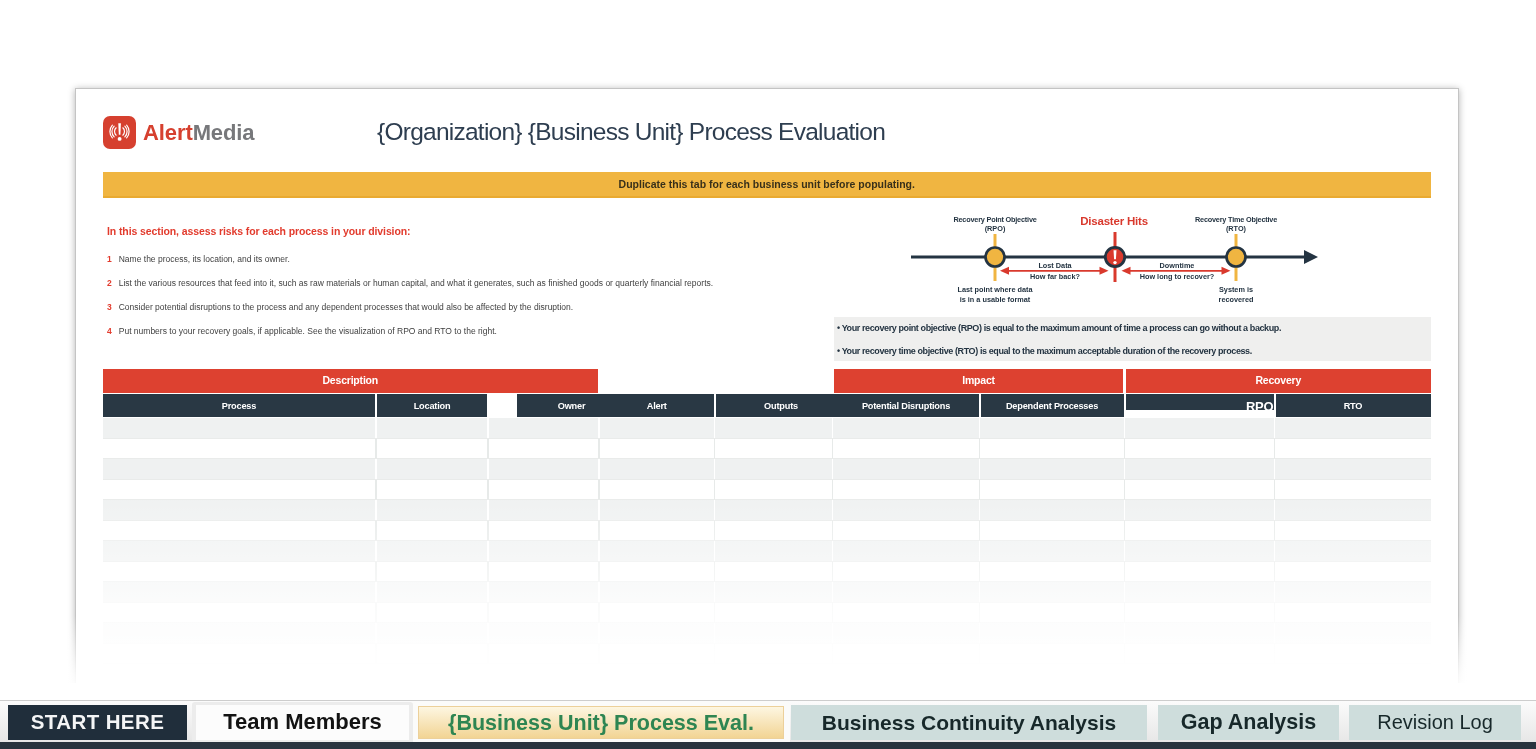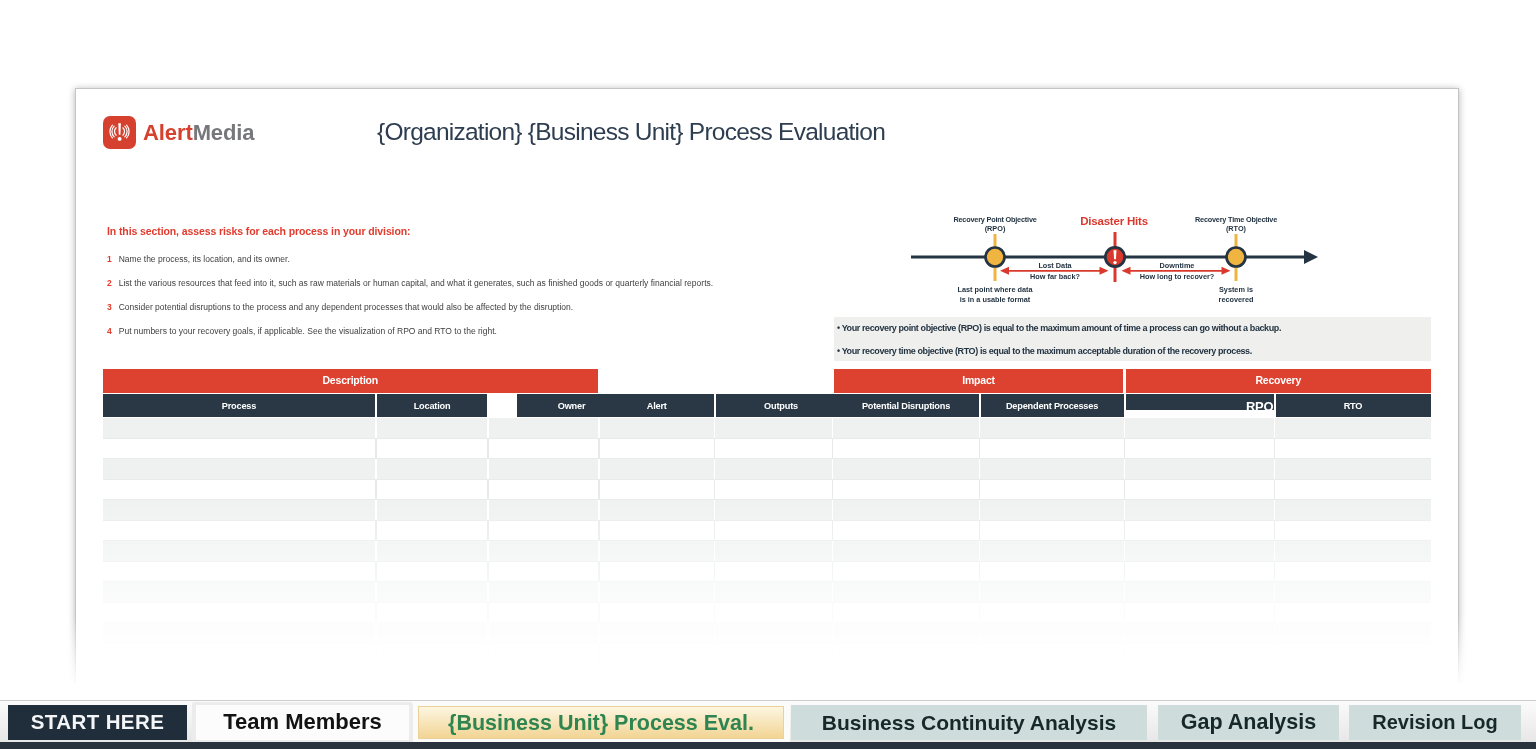--- a/index.html
+++ b/index.html
@@ -24,20 +24,21 @@
     <path d="M9.37 9.08 A 9.6 9.6 0 0 0 9.37 21.92"></path>
     <path d="M19.85 11.8 A 5.0 5.0 0 0 1 19.85 19.2"></path>
     <path d="M21.86 10.13 A 7.6 7.6 0 0 1 21.86 20.87"></path>
     <path d="M23.63 9.08 A 9.6 9.6 0 0 1 23.63 21.92"></path>
   </g>
 </svg>
 <div class="abs" style="left:143px;top:120px;font-size:22px;font-weight:700;letter-spacing:-0.1px;"><span style="color:#d6402f;">Alert</span><span style="color:#77787b;">Media</span></div>
 
 <div class="abs" style="left:377px;top:118px;width:560px;font-size:24.5px;color:#2e3e50;letter-spacing:-0.75px;white-space:nowrap;">{Organization} {Business Unit} Process Evaluation</div>
 
+<div class="abs" style="left:103px;top:171.5px;width:1327.5px;height:26.5px;background:#f0b541;border-bottom:2.5px solid #e9aa31;color:#38301a;font-size:10.5px;font-weight:700;text-align:center;line-height:24px;">Duplicate this tab for each business unit before populating.</div>
 
 <div class="abs" style="left:107px;top:225px;font-size:10.5px;font-weight:700;color:#e23b2d;letter-spacing:-0.1px;">In this section, assess risks for each process in your division:</div>
 <div class="abs" style="left:107px;top:253.5px;font-size:8.5px;color:#3f3f3f;"><span style="color:#e23b2d;font-weight:700;">1</span><span style="display:inline-block;width:7px;"></span>Name the process, its location, and its owner.</div>
 <div class="abs" style="left:107px;top:277.5px;font-size:8.5px;color:#3f3f3f;"><span style="color:#e23b2d;font-weight:700;">2</span><span style="display:inline-block;width:7px;"></span>List the various resources that feed into it, such as raw materials or human capital, and what it generates, such as finished goods or quarterly financial reports.</div>
 <div class="abs" style="left:107px;top:301.5px;font-size:8.5px;color:#3f3f3f;"><span style="color:#e23b2d;font-weight:700;">3</span><span style="display:inline-block;width:7px;"></span>Consider potential disruptions to the process and any dependent processes that would also be affected by the disruption.</div>
 <div class="abs" style="left:107px;top:325.5px;font-size:8.5px;color:#3f3f3f;"><span style="color:#e23b2d;font-weight:700;">4</span><span style="display:inline-block;width:7px;"></span>Put numbers to your recovery goals, if applicable. See the visualization of RPO and RTO to the right.</div>
 
 <svg class="abs" style="left:834px;top:200px;" width="597" height="117" viewBox="0 0 597 117" font-family="Liberation Sans, sans-serif">
   <line x1="77" y1="57" x2="472" y2="57" stroke="#243442" stroke-width="3"></line>
   <polygon points="470,50 484,57 470,64" fill="#243442"></polygon>
@@ -215,15 +216,15 @@
 <div class="abs" style="left:8px;top:705px;width:179px;height:34.5px;background:#202e3b;color:#f4f5f6;font-size:20.5px;font-weight:700;text-align:center;line-height:34.5px;letter-spacing:0.4px;">START HERE</div>
 
 <div class="abs" style="left:192px;top:702px;width:221px;height:40px;background:#ececec;border-radius:3px 3px 0 0;"></div>
 <div class="abs" style="left:196px;top:705px;width:213px;height:34.5px;background:#fcfcfc;color:#131313;font-size:22px;font-weight:700;text-align:center;line-height:34.5px;">Team Members</div>
 
 <div class="abs" style="left:413px;top:702px;width:377px;height:40px;background:#fbfbfa;border-radius:3px 3px 0 0;"></div>
 <div class="abs" style="left:791px;top:704.5px;width:356px;height:35px;background:#cedddc;color:#17282a;font-size:21px;font-weight:700;text-align:center;line-height:35px;">Business Continuity Analysis</div>
 
 <div class="abs" style="left:418px;top:705.5px;width:366px;height:33px;background:linear-gradient(#fdf6e1,#f2d494);border:1px solid #ecd09a;color:#2e8552;font-size:21.5px;font-weight:700;text-align:center;line-height:32px;">{Business Unit} Process Eval.</div>
 <div class="abs" style="left:1158px;top:704.5px;width:181px;height:35px;background:#cedddc;color:#17282a;font-size:21.5px;font-weight:700;text-align:center;line-height:35px;">Gap Analysis</div>
-<div class="abs" style="left:1349px;top:704.5px;width:172px;height:35px;background:#cedddc;color:#17282a;font-size:20px;font-weight:700;text-align:center;line-height:35px;">Revision Log</div>
+<div class="abs" style="left:1349px;top:704.5px;width:172px;height:35px;background:#cedddc;color:#17282a;font-size:20px;font-weight:400;text-align:center;line-height:35px;">Revision Log</div>
 
 </div>
 
 </body></html>

